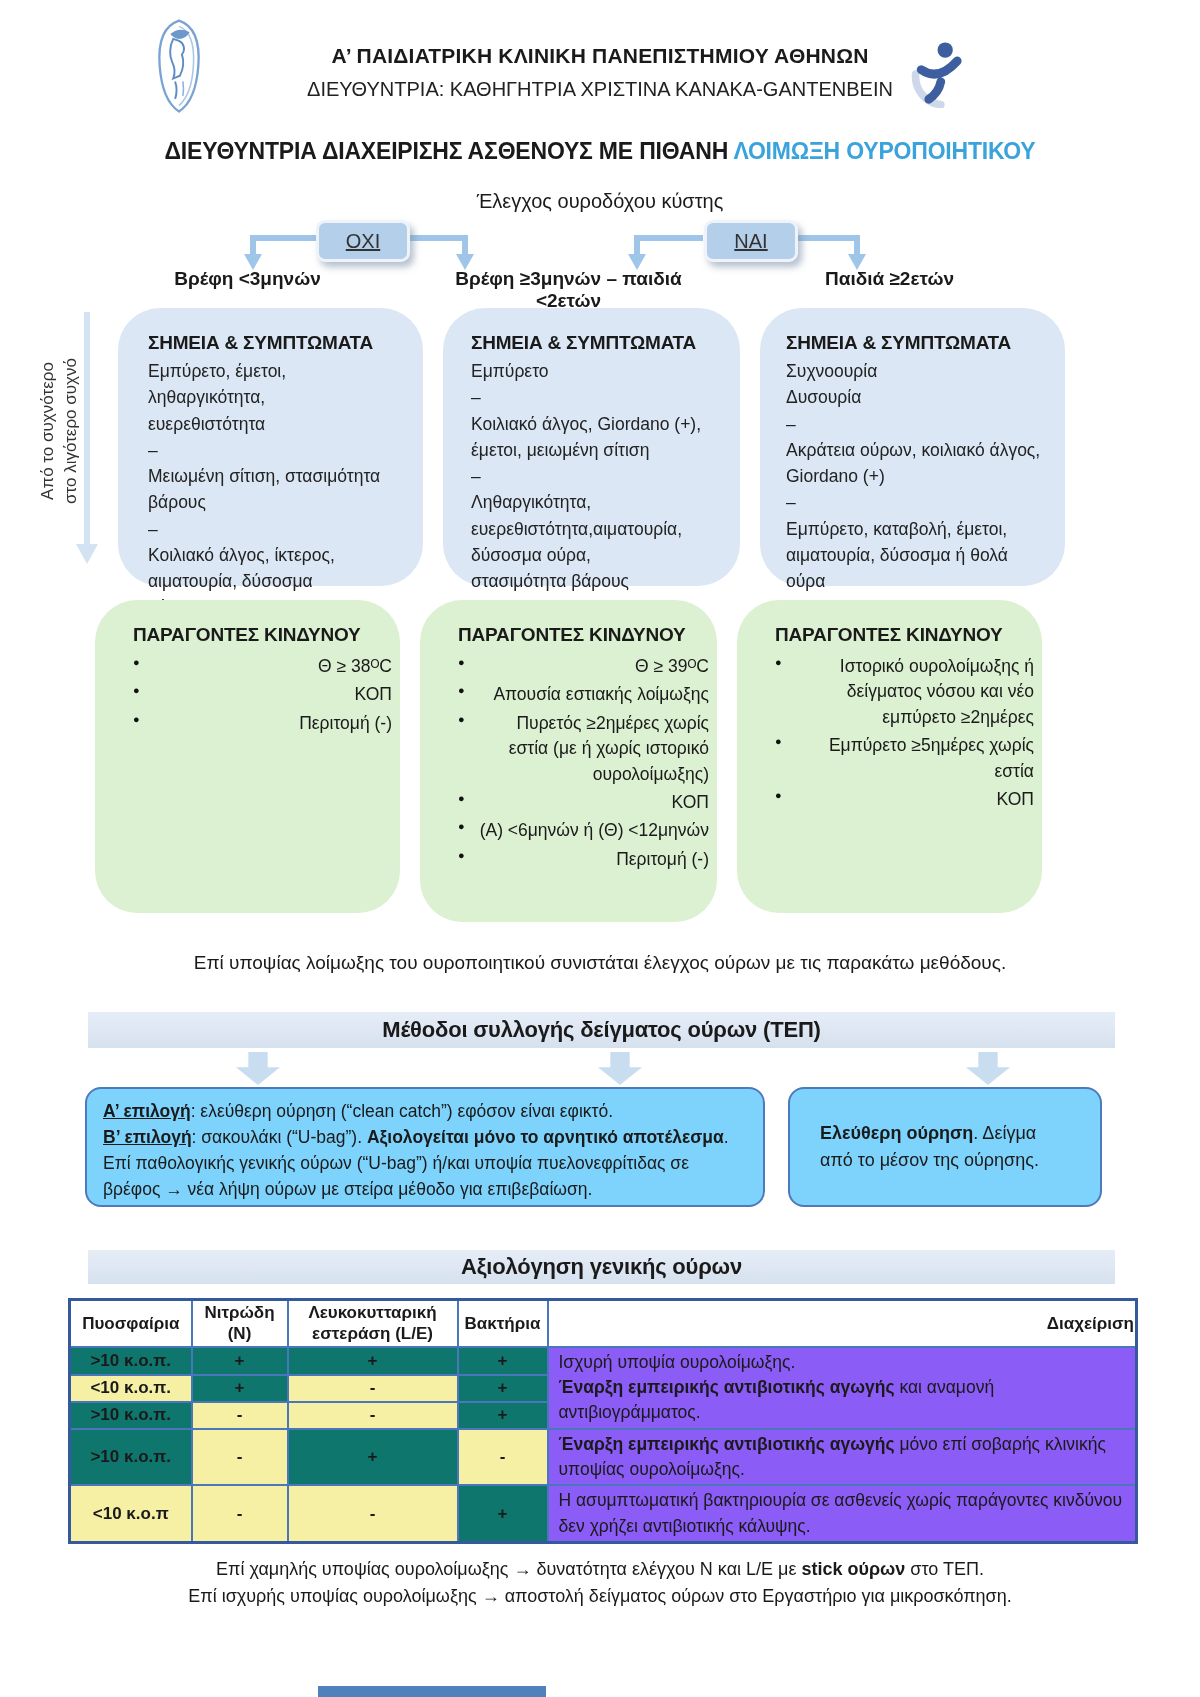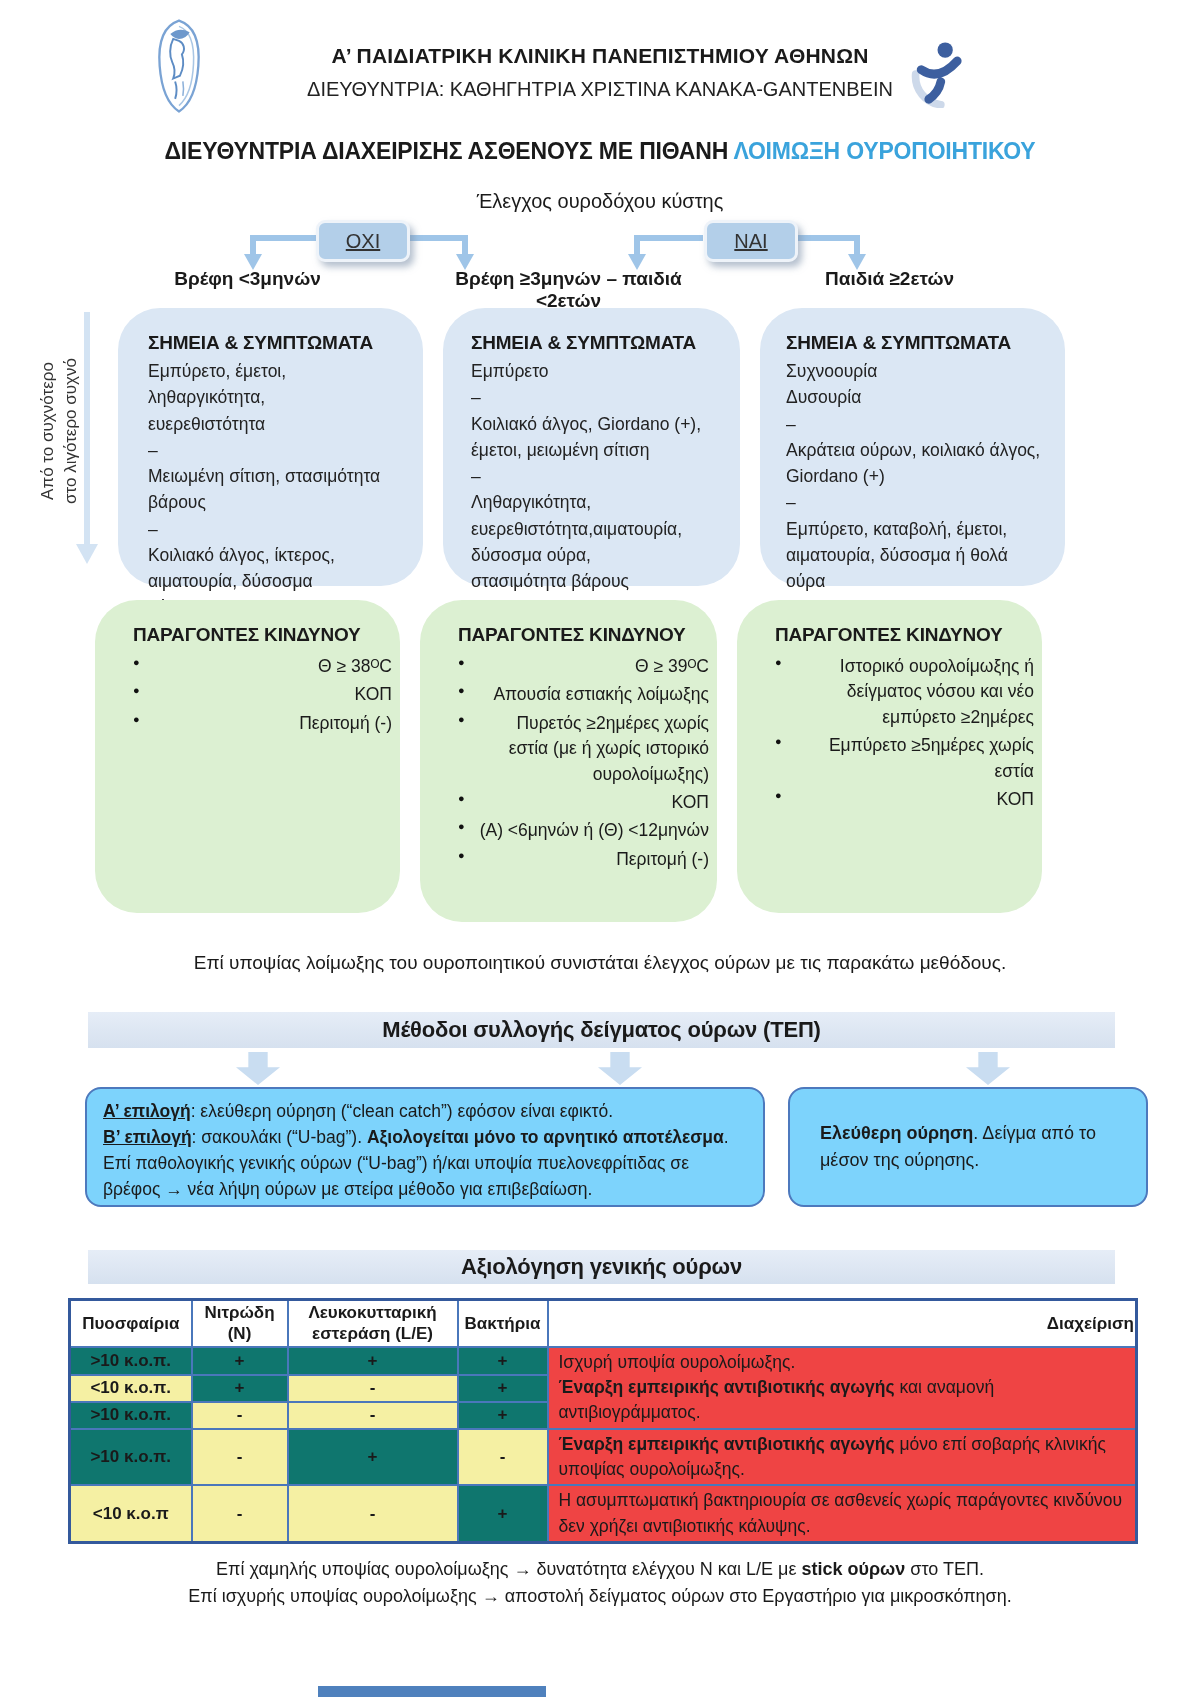--- a/index.html
+++ b/index.html
@@ -67,30 +67,30 @@
     justify-content:center;font-size:22px;font-weight:bold;letter-spacing:-.2px;}
   .bar1{top:1012px;height:36px;}
   .bar2{top:1250px;height:34px;}
 
   .block-arrow{top:1052px;width:44px;height:33px;background:#c9ddf1;
     clip-path:polygon(28% 0,72% 0,72% 46%,100% 46%,50% 100%,0 46%,28% 46%);}
 
   
   .opt-box{top:1087px;height:120px;border:2.5px solid #4d79bd;border-radius:16px;box-sizing:border-box;background:#7dd3fc;}
   .opt-left{left:85px;width:680px;padding:10px 16px;font-size:17.5px;line-height:1.48;}
-  .opt-right{left:788px;width:360px;display:flex;align-items:center;padding:0 30px;font-size:18px;line-height:1.5;}
+  .opt-right{left:788px;width:314px;display:flex;align-items:center;padding:0 30px;font-size:18px;line-height:1.5;}
   .opt-label{font-weight:bold;text-decoration:underline;}
 
   
   table.eval{position:absolute;left:68px;top:1298px;width:1067px;border-collapse:collapse;table-layout:fixed;}
   table.eval td,table.eval th{border:2px solid #4a77bb;box-sizing:border-box;}
   table.eval{border:3px solid #34599c;}
   th.h{background:#fff;font-size:17px;font-weight:bold;text-align:center;vertical-align:middle;height:47px;line-height:1.25;}
   td.v{text-align:center;font-weight:bold;font-size:17px;vertical-align:middle;}
-  td.mg{background:#ef4444;font-size:17.5px;line-height:1.45;padding:2px 10px;vertical-align:middle;text-align:left;font-weight:normal;}
+  td.mg{background:#8b5cf6;font-size:17.5px;line-height:1.45;padding:2px 10px;vertical-align:middle;text-align:left;font-weight:normal;}
   .cb{background:#0f766e;}
   .cy{background:#f5f0a3;}
   .rh1{height:28px;}.rh2{height:27px;}.rh3{height:27px;}.rh4{height:56px;}.rh5{height:54px;}
 
   .footer-lines{left:0;right:0;top:1556px;font-size:18px;line-height:1.5;}
   .bottom-bar{left:318px;top:1686px;width:228px;height:11px;background:#4f81bd;}
 </style>
 </head>
 <body>
 

